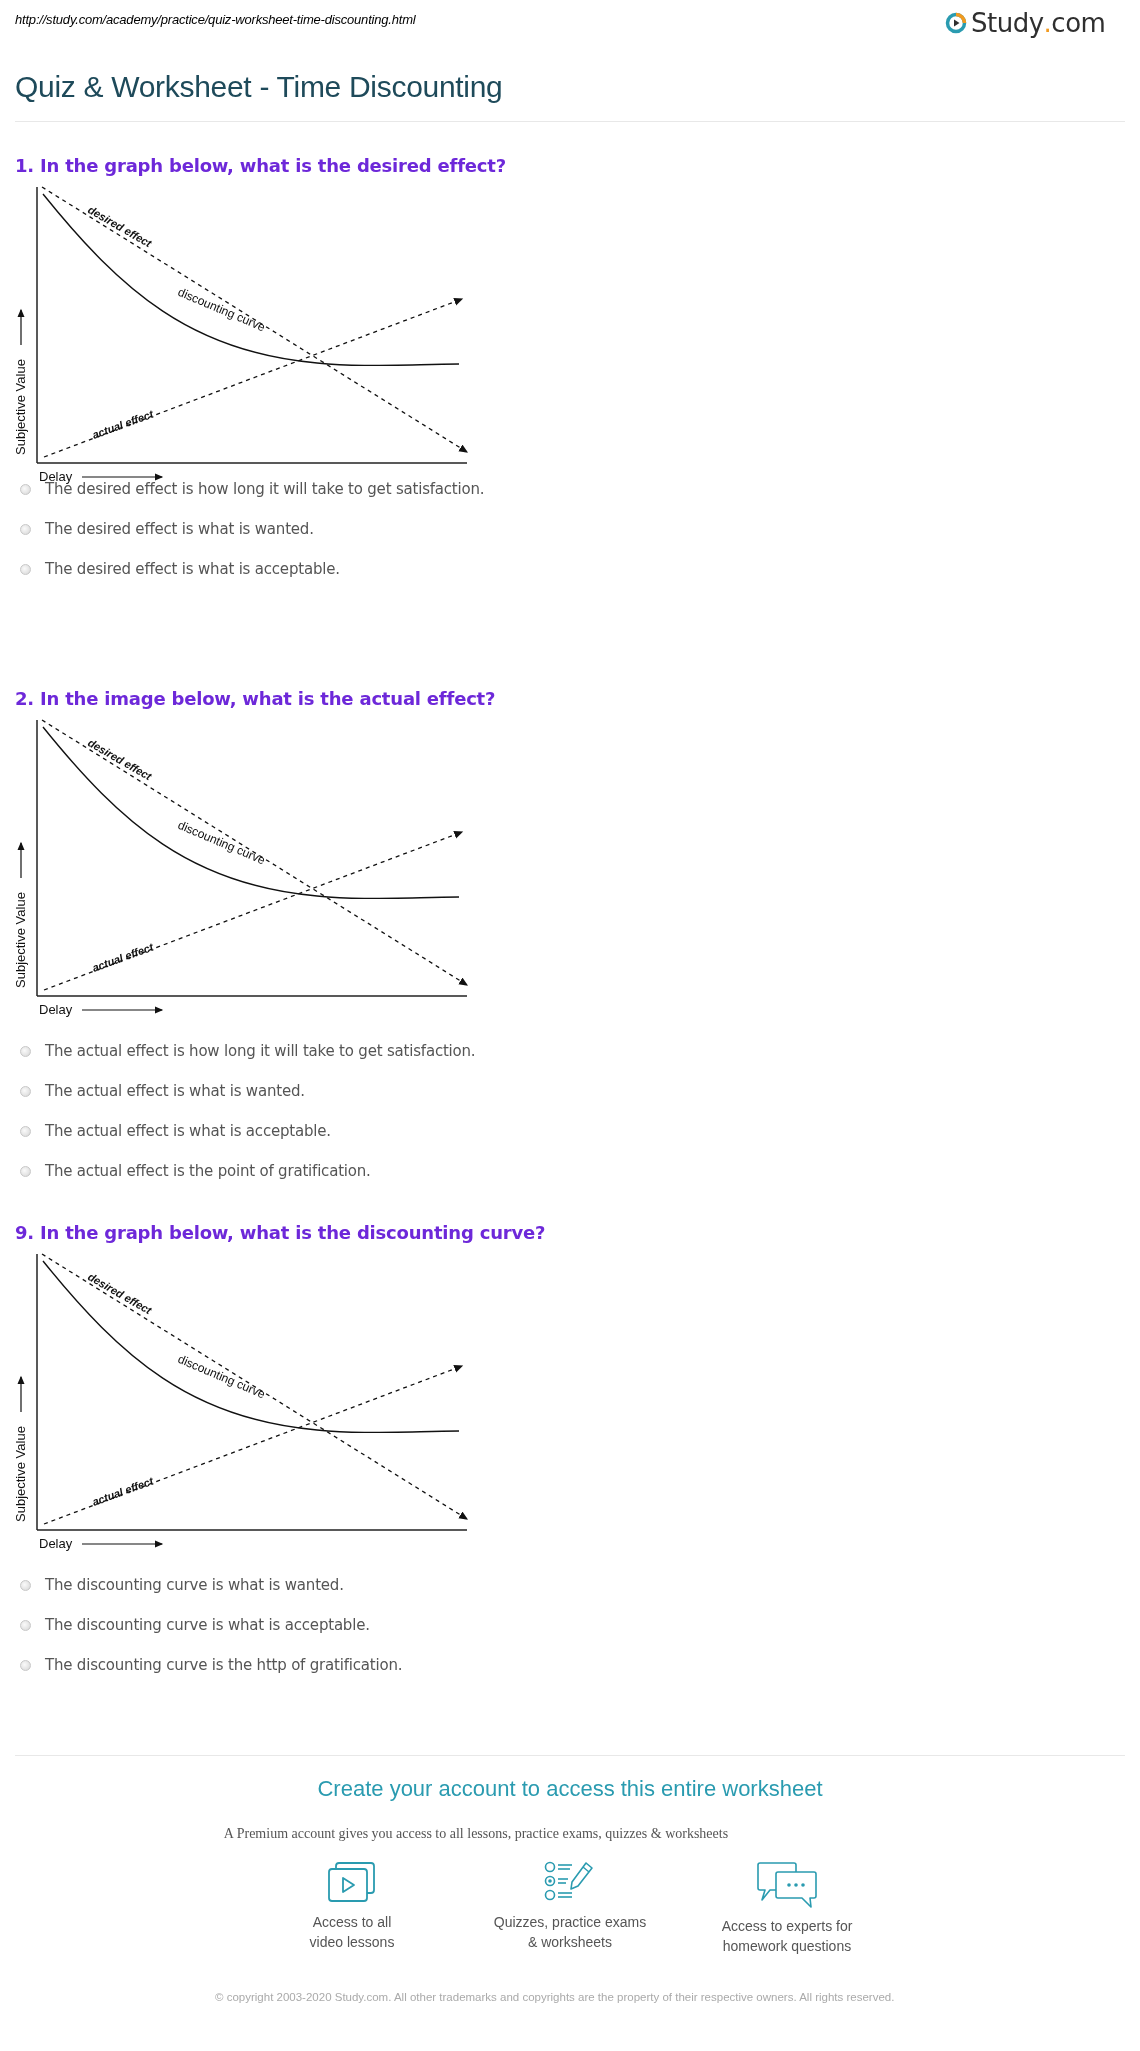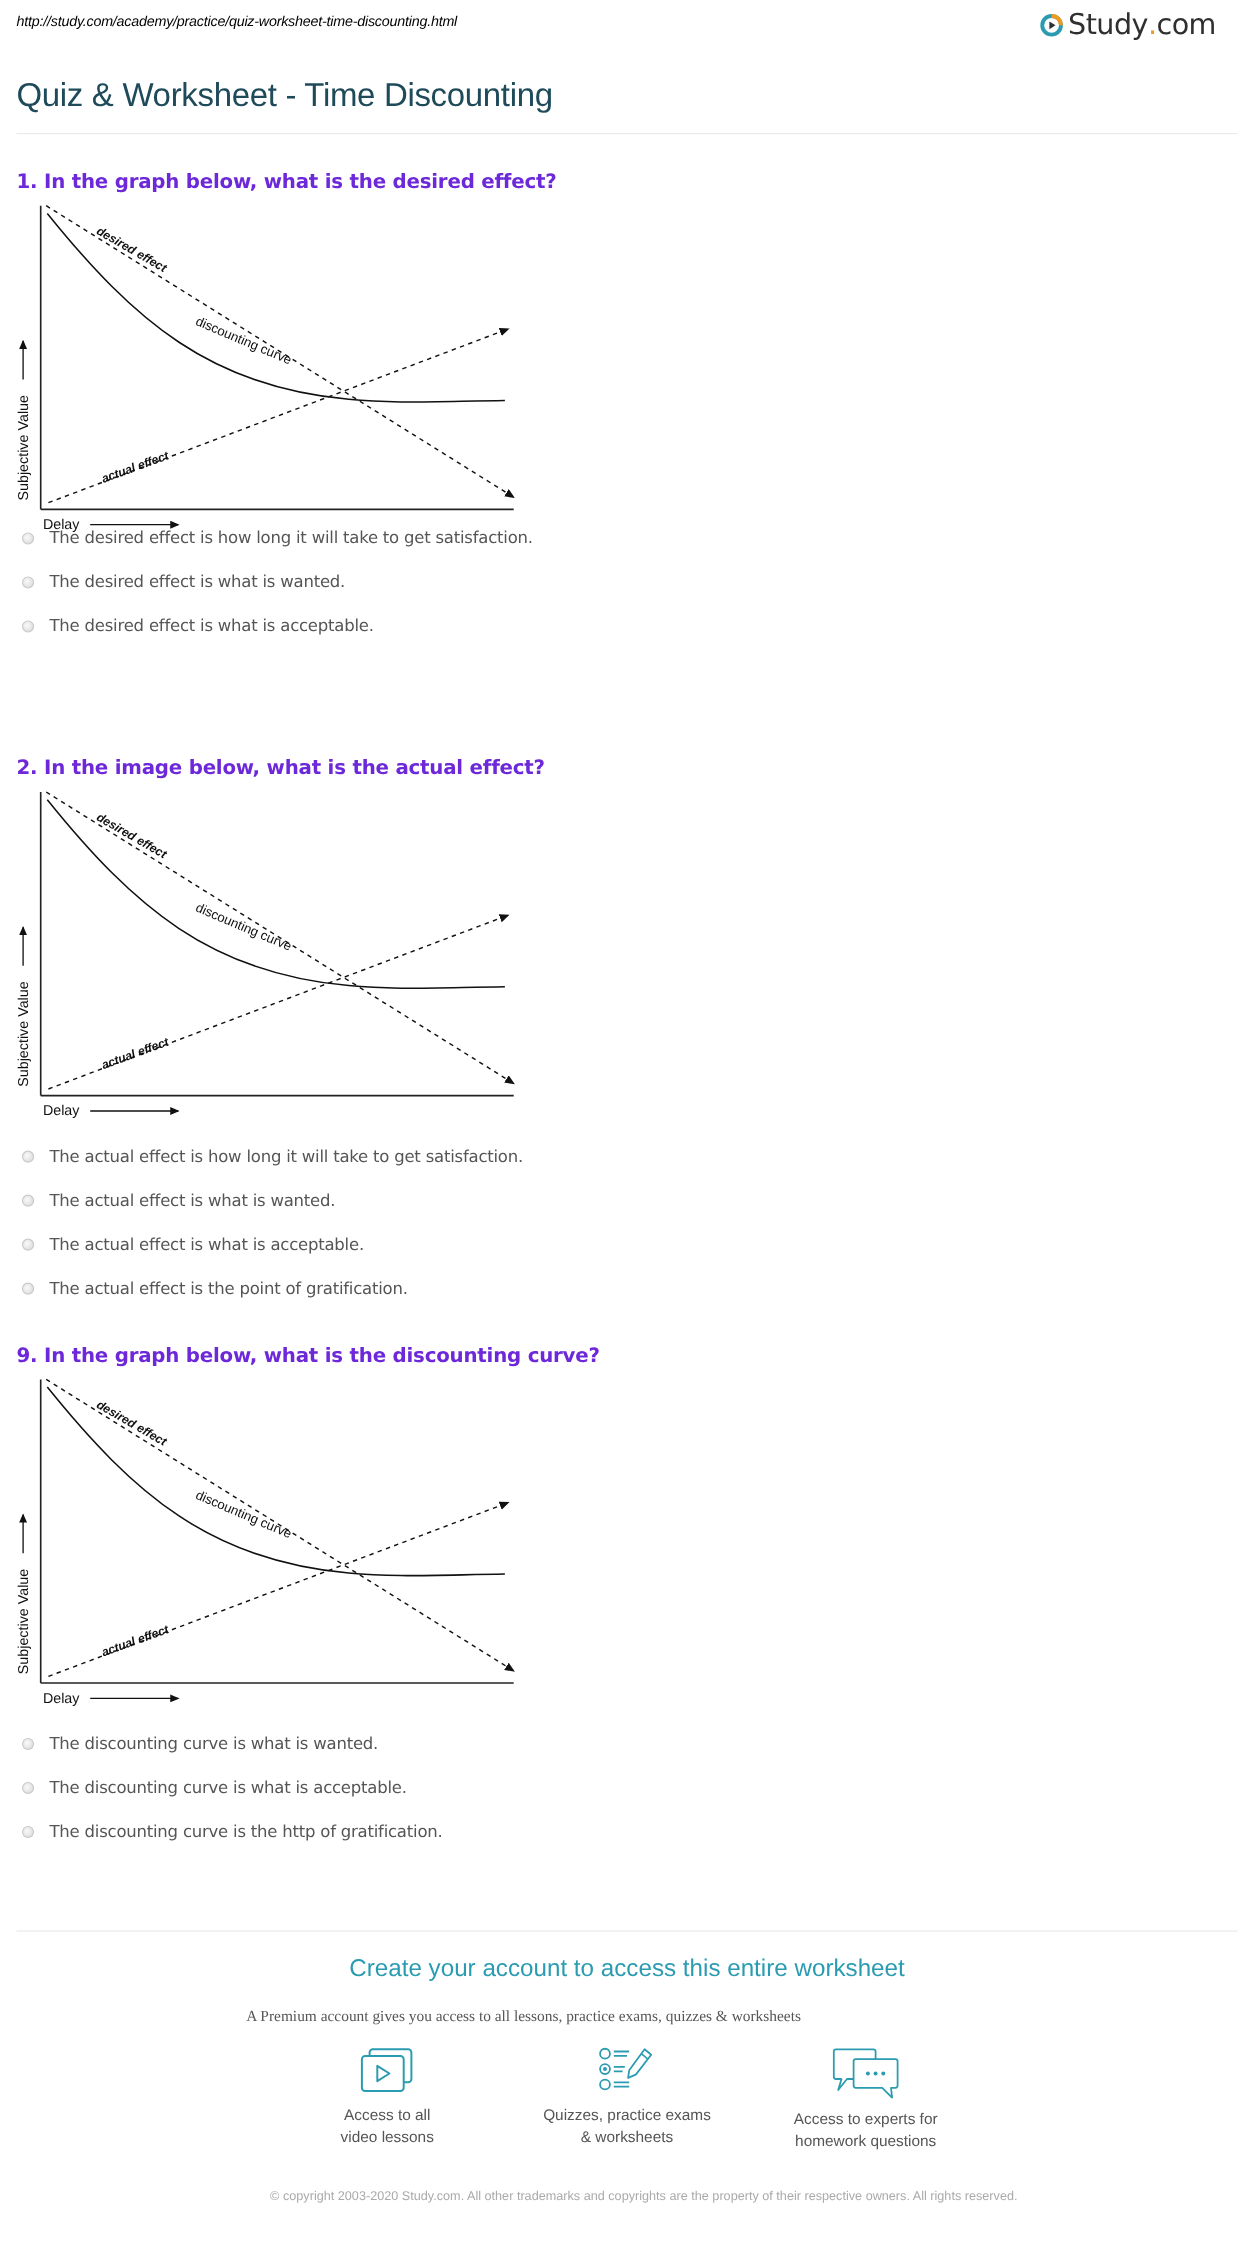--- a/index.html
+++ b/index.html
@@ -77,21 +77,21 @@
       text-align: center;
     }
     .feature svg { display: block; margin: 0 auto 8px auto; }
     .feature-label {
       font-family: "Liberation Sans", sans-serif;
       font-size: 14px; color: #555; line-height: 20px;
       white-space: pre-line;
     }
     .copyright {
       position: absolute; left: 215px; width: 710px; top: 1989px;
-      text-align: right;
+      text-align: left;
       font-family: "Liberation Sans", sans-serif;
       font-size: 11.5px; color: #aaaaaa; line-height: 16px;
     }
   </style>
 </head>
 <body>
 
 <div class="url">http://study.com/academy/practice/quiz-worksheet-time-discounting.html</div>
 
 <div class="logo">

